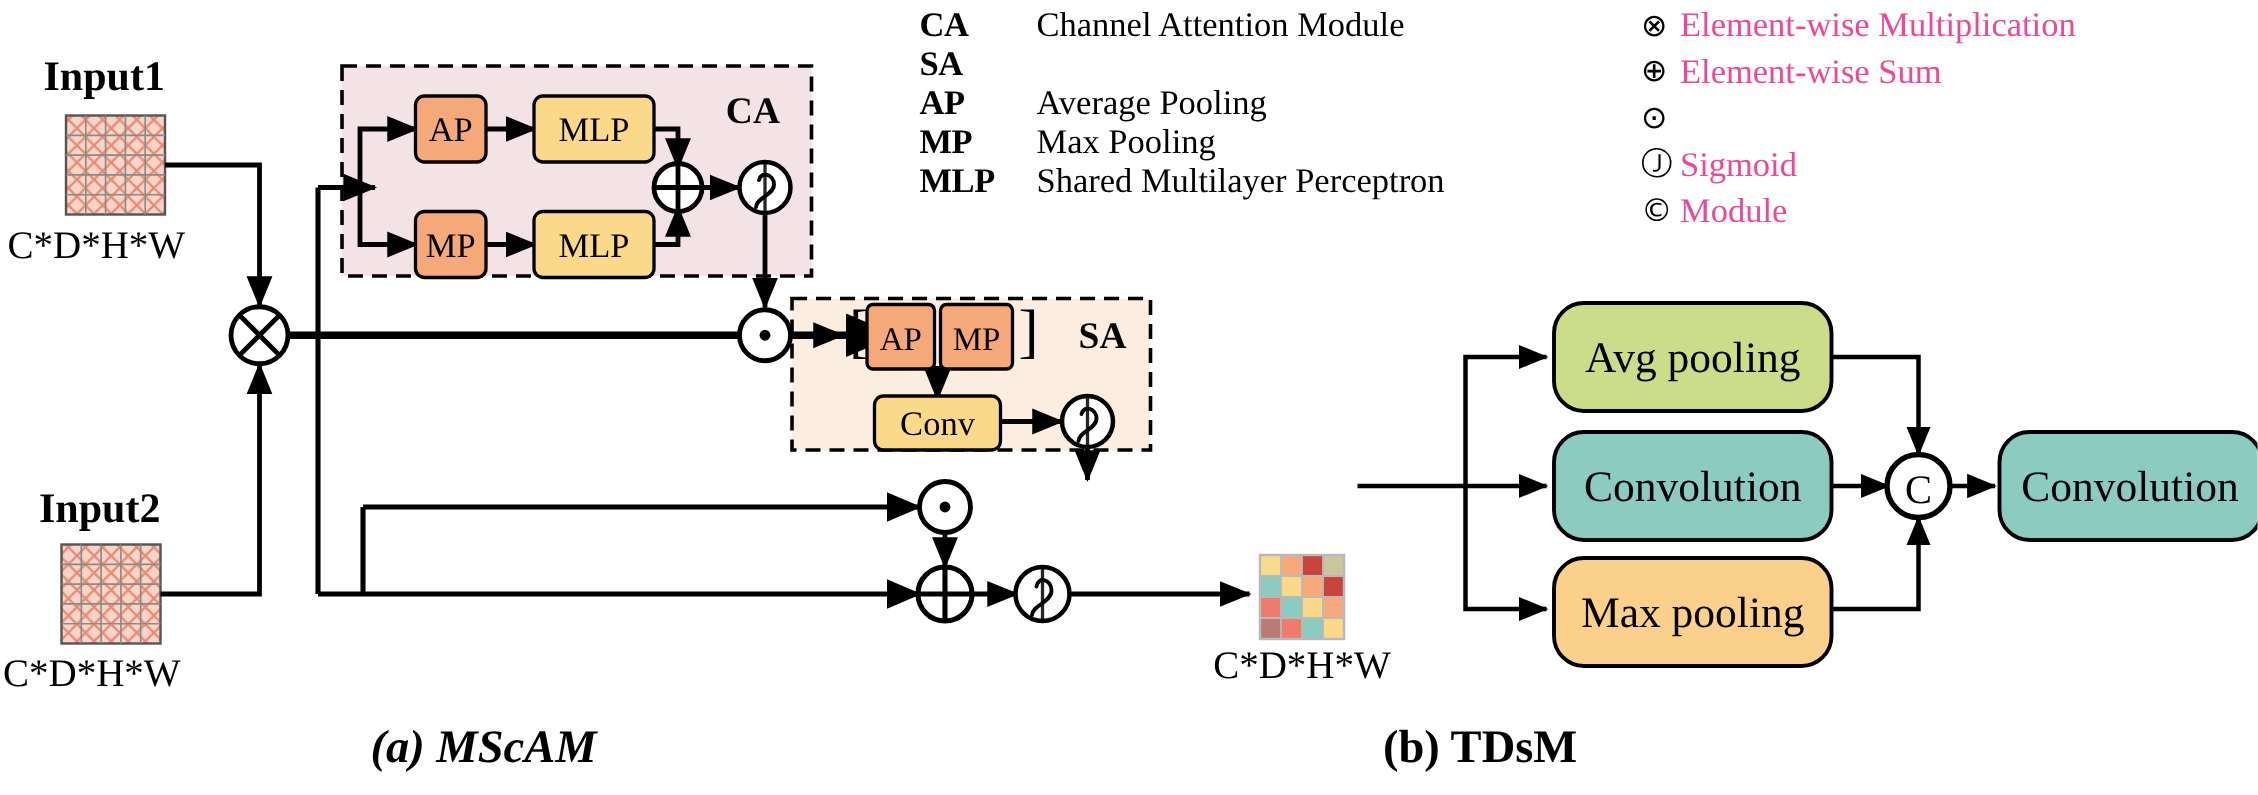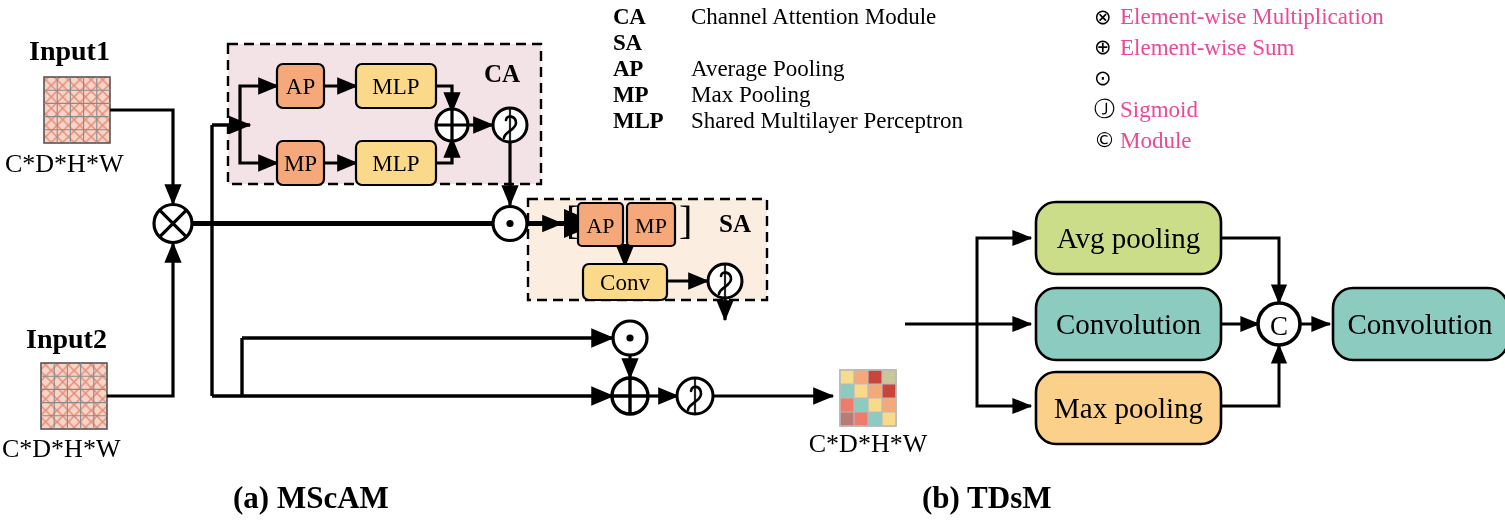--- a/index.html
+++ b/index.html
@@ -318,16 +318,16 @@
     <div class="sym-row" style="height:31px;">
       <span class="sym-glyph">Ⓙ</span>
       <span class="sym-desc">Sigmoid</span>
     </div>
     <div class="sym-row" style="height:31px;">
       <span class="sym-glyph">©</span>
       <span class="sym-desc">Module</span>
     </div>
   </div>
 
-  <div class="caption" style="left:233px; top:480px;">(a) MScAM</div>
+  <div class="caption" style="left:247px; top:480px;font-style:italic;">(a) MScAM</div>
   <div class="caption" style="left:922px; top:480px;">(b) TDsM</div>
 
 </div>
 
 </body></html>

